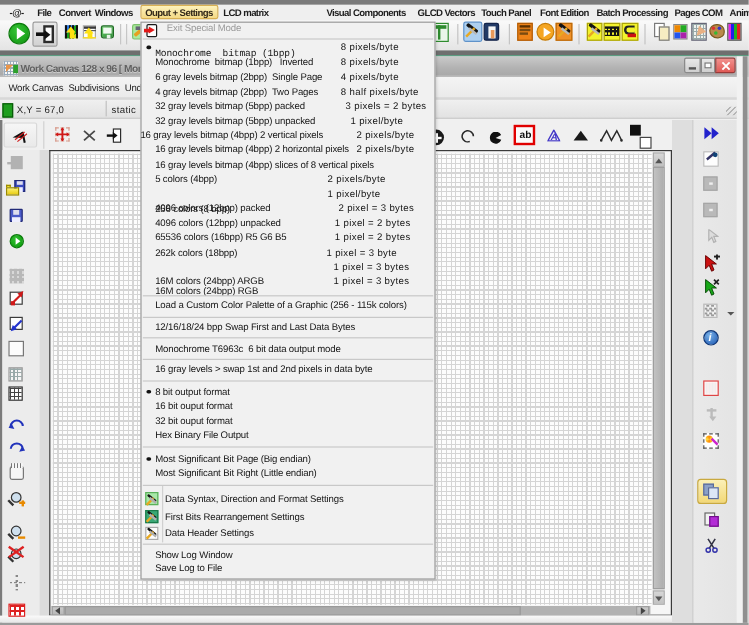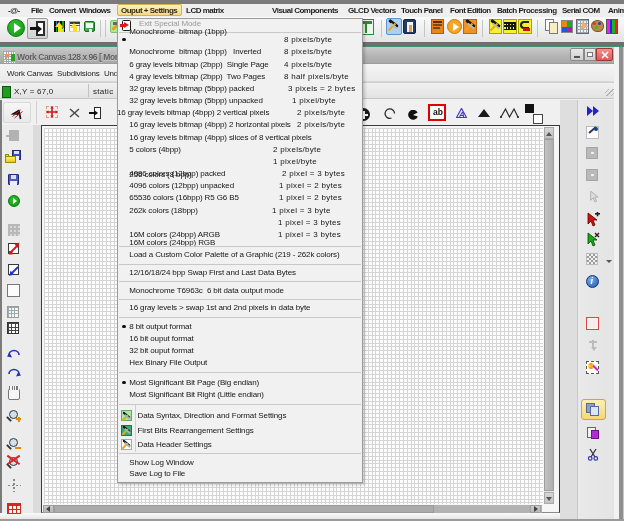--- a/index.html
+++ b/index.html
@@ -15,21 +15,21 @@
 <div class="abs" style="left:31px;top:5px;height:11px;font-size:8px;font-weight:bold;color:#1d1d1d;letter-spacing:-0.5px;line-height:11px;"><span class="txt">File</span></div>
 <div class="abs" style="left:49px;top:5px;height:11px;font-size:8px;font-weight:bold;color:#1d1d1d;letter-spacing:-0.5px;line-height:11px;"><span class="txt">Convert</span></div>
 <div class="abs" style="left:79px;top:5px;height:11px;font-size:8px;font-weight:bold;color:#1d1d1d;letter-spacing:-0.5px;line-height:11px;"><span class="txt">Windows</span></div>
 <div class="abs" style="left:186px;top:5px;height:11px;font-size:8px;font-weight:bold;color:#1d1d1d;letter-spacing:-0.5px;line-height:11px;"><span class="txt">LCD matrix</span></div>
 <div class="abs" style="left:229px;top:5px;height:11px;font-size:8px;font-weight:bold;color:#1d1d1d;letter-spacing:-0.5px;line-height:11px;margin-top:31px;"><span class="txt">Paint tools</span></div>
 <div class="abs" style="left:272px;top:5px;height:11px;font-size:8px;font-weight:bold;color:#1d1d1d;letter-spacing:-0.5px;line-height:11px;"><span class="txt">Visual Components</span></div>
 <div class="abs" style="left:348px;top:5px;height:11px;font-size:8px;font-weight:bold;color:#1d1d1d;letter-spacing:-0.5px;line-height:11px;"><span class="txt">GLCD Vectors</span></div>
 <div class="abs" style="left:401px;top:5px;height:11px;font-size:8px;font-weight:bold;color:#1d1d1d;letter-spacing:-0.5px;line-height:11px;"><span class="txt">Touch Panel</span></div>
 <div class="abs" style="left:450px;top:5px;height:11px;font-size:8px;font-weight:bold;color:#1d1d1d;letter-spacing:-0.5px;line-height:11px;"><span class="txt">Font Edition</span></div>
 <div class="abs" style="left:497px;top:5px;height:11px;font-size:8px;font-weight:bold;color:#1d1d1d;letter-spacing:-0.5px;line-height:11px;"><span class="txt">Batch Processing</span></div>
-<div class="abs" style="left:562px;top:5px;height:11px;font-size:8px;font-weight:bold;color:#1d1d1d;letter-spacing:-0.5px;line-height:11px;"><span class="txt">Serial COM</span></div>
+<div class="abs" style="left:562px;top:5px;height:11px;font-size:8px;font-weight:bold;color:#1d1d1d;letter-spacing:-0.5px;line-height:11px;"><span class="txt">Pages COM</span></div>
 <div class="abs" style="left:608px;top:5px;height:11px;font-size:8px;font-weight:bold;color:#1d1d1d;letter-spacing:-0.5px;line-height:11px;"><span class="txt">Anima</span></div>
 <div class="abs" style="left:121px;top:5px;height:11px;font-size:8px;font-weight:bold;color:#33291a;letter-spacing:-0.5px;line-height:11px;"><span class="txt">Ouput + Settings</span></div>
 <div class="abs" style="left:0;top:17px;width:624px;height:25px;background:linear-gradient(#fafafa,#e4e4e4);"></div>
 <div class="abs" style="left:0;top:42px;width:624px;height:3.5px;background:#6f6f6f;"></div>
 <div class="abs" style="left:0;top:45.5px;width:624px;height:1.5px;background:#3f8e6d;"></div>
 <div class="abs" style="left:7px;top:19px;width:18px;height:18px;border-radius:50%;background:radial-gradient(circle at 40% 35%,#35c435,#0f930f);border:1px solid #0a7a0a;"></div>
 <div class="abs" style="left:14px;top:23px;width:0;height:0;border-left:7px solid #fff;border-top:5px solid transparent;border-bottom:5px solid transparent;"></div>
 <div class="abs" style="left:27px;top:18px;width:21px;height:21px;background:linear-gradient(#e9e9e9,#d2d2d2);border:1px solid #9a9a9a;border-radius:2px;"></div>
 <div class="abs" style="left:36px;top:21px;width:9px;height:15px;background:#fdfdfd;border:2px solid #2c2c2c;"></div>
 <div class="abs" style="left:30px;top:27px;width:8px;height:2.5px;background:#111;"></div>
@@ -285,21 +285,21 @@
     <circle cx="3.2" cy="10.4" r="1.8" fill="none" stroke="#3333aa" stroke-width="1.2"></circle>
     <circle cx="8.8" cy="10.4" r="1.8" fill="none" stroke="#3333aa" stroke-width="1.2"></circle>
   </svg>
 <div class="abs" style="left:117px;top:17.5px;width:246px;height:465px;background:#f1f1f1;border:1px solid #9b9b9b;box-shadow:1.5px 1.5px 2.5px rgba(0,0,0,0.18);"></div>
 <div class="abs" style="left:121.5px;top:20px;width:9px;height:10.5px;background:#fdfdfd;border:1.5px solid #1a1a1a;border-radius:1.5px;"></div>
 <div class="abs" style="left:119.5px;top:23.8px;width:5px;height:3px;background:#e01818;"></div>
 <div class="abs" style="left:124px;top:22px;width:0;height:0;border-left:5px solid #e01818;border-top:3.3px solid transparent;border-bottom:3.3px solid transparent;"></div>
 <div class="abs" style="left:139px;top:18.0px;height:11px;font-size:8px;color:#9a9a9a;letter-spacing:-0.12px;line-height:11px;"><span class="txt">Exit Special Mode</span></div>
 <div class="abs" style="left:119px;top:31.5px;width:242px;height:1px;background:#c8c8c8;"></div>
 <div class="abs" style="left:122px;top:37.7px;width:3.5px;height:3.5px;border-radius:50%;background:#111;"></div>
-<div class="abs" style="left:129.3px;top:26px;height:11px;font-size:8px;color:#151515;letter-spacing:-0.12px;line-height:11px;"><span class="txt">Monochrome  bitmap (1bpp)</span></div>
+<div class="abs" style="left:129.3px;top:40px;height:11px;font-size:8px;color:#151515;letter-spacing:-0.12px;line-height:11px;font-family:Liberation Mono, monospace;"><span class="txt">Monochrome  bitmap (1bpp)</span></div>
 <div class="abs" style="left:284px;top:33.7px;height:11px;font-size:8px;color:#151515;letter-spacing:0.3px;line-height:11px;"><span class="txt">8 pixels/byte</span></div>
 <div class="abs" style="left:129.3px;top:46.3px;height:11px;font-size:8px;color:#151515;letter-spacing:-0.12px;line-height:11px;"><span class="txt">Monochrome  bitmap (1bpp)   Inverted</span></div>
 <div class="abs" style="left:284px;top:46.3px;height:11px;font-size:8px;color:#151515;letter-spacing:0.3px;line-height:11px;"><span class="txt">8 pixels/byte</span></div>
 <div class="abs" style="left:129.3px;top:58.5px;height:11px;font-size:8px;color:#151515;letter-spacing:-0.12px;line-height:11px;"><span class="txt">6 gray levels bitmap (2bpp)  Single Page</span></div>
 <div class="abs" style="left:284px;top:58.5px;height:11px;font-size:8px;color:#151515;letter-spacing:0.3px;line-height:11px;"><span class="txt">4 pixels/byte</span></div>
 <div class="abs" style="left:129.3px;top:70.5px;height:11px;font-size:8px;color:#151515;letter-spacing:-0.12px;line-height:11px;"><span class="txt">4 gray levels bitmap (2bpp)  Two Pages</span></div>
 <div class="abs" style="left:284px;top:70.5px;height:11px;font-size:8px;color:#151515;letter-spacing:0.3px;line-height:11px;"><span class="txt">8 half pixels/byte</span></div>
 <div class="abs" style="left:129.3px;top:82.7px;height:11px;font-size:8px;color:#151515;letter-spacing:-0.12px;line-height:11px;"><span class="txt">32 gray levels bitmap (5bpp) packed</span></div>
 <div class="abs" style="left:288px;top:82.7px;height:11px;font-size:8px;color:#151515;letter-spacing:0.3px;line-height:11px;"><span class="txt">3 pixels = 2 bytes</span></div>
 <div class="abs" style="left:129.3px;top:94.9px;height:11px;font-size:8px;color:#151515;letter-spacing:-0.12px;line-height:11px;"><span class="txt">32 gray levels bitmap (5bpp) unpacked</span></div>
@@ -319,21 +319,21 @@
 <div class="abs" style="left:279px;top:180.1px;height:11px;font-size:8px;color:#151515;letter-spacing:0.3px;line-height:11px;"><span class="txt">1 pixel = 2 bytes</span></div>
 <div class="abs" style="left:129.3px;top:192.3px;height:11px;font-size:8px;color:#151515;letter-spacing:-0.12px;line-height:11px;"><span class="txt">65536 colors (16bpp) R5 G6 B5</span></div>
 <div class="abs" style="left:279px;top:192.3px;height:11px;font-size:8px;color:#151515;letter-spacing:0.3px;line-height:11px;"><span class="txt">1 pixel = 2 bytes</span></div>
 <div class="abs" style="left:129.3px;top:204.5px;height:11px;font-size:8px;color:#151515;letter-spacing:-0.12px;line-height:11px;"><span class="txt">262k colors (18bpp)</span></div>
 <div class="abs" style="left:272px;top:204.5px;height:11px;font-size:8px;color:#151515;letter-spacing:0.3px;line-height:11px;"><span class="txt">1 pixel = 3 byte</span></div>
 <div class="abs" style="left:129.3px;top:216.7px;height:11px;font-size:8px;color:#151515;letter-spacing:-0.12px;line-height:11px;margin-top:20px;"><span class="txt">16M colors (24bpp) RGB</span></div>
 <div class="abs" style="left:278px;top:216.7px;height:11px;font-size:8px;color:#151515;letter-spacing:0.3px;line-height:11px;"><span class="txt">1 pixel = 3 bytes</span></div>
 <div class="abs" style="left:129.3px;top:228.9px;height:11px;font-size:8px;color:#151515;letter-spacing:-0.12px;line-height:11px;"><span class="txt">16M colors (24bpp) ARGB</span></div>
 <div class="abs" style="left:278px;top:228.9px;height:11px;font-size:8px;color:#151515;letter-spacing:0.3px;line-height:11px;"><span class="txt">1 pixel = 3 bytes</span></div>
 <div class="abs" style="left:119px;top:246.3px;width:242px;height:1px;background:#c8c8c8;"></div>
-<div class="abs" style="left:129.3px;top:249.3px;height:11px;font-size:8px;color:#151515;letter-spacing:-0.12px;line-height:11px;"><span class="txt">Load a Custom Color Palette of a Graphic (219 - 262k colors)</span></div>
+<div class="abs" style="left:129.3px;top:249.3px;height:11px;font-size:8px;color:#151515;letter-spacing:-0.12px;line-height:11px;"><span class="txt">Load a Custom Color Palette of a Graphic (256 - 115k colors)</span></div>
 <div class="abs" style="left:119px;top:263.8px;width:242px;height:1px;background:#c8c8c8;"></div>
 <div class="abs" style="left:129.3px;top:267.2px;height:11px;font-size:8px;color:#151515;letter-spacing:-0.12px;line-height:11px;"><span class="txt">12/16/18/24 bpp Swap First and Last Data Bytes</span></div>
 <div class="abs" style="left:119px;top:280.6px;width:242px;height:1px;background:#c8c8c8;"></div>
 <div class="abs" style="left:129.3px;top:285.2px;height:11px;font-size:8px;color:#151515;letter-spacing:-0.12px;line-height:11px;"><span class="txt">Monochrome T6963c  6 bit data output mode</span></div>
 <div class="abs" style="left:119px;top:298.8px;width:242px;height:1px;background:#c8c8c8;"></div>
 <div class="abs" style="left:129.3px;top:302.3px;height:11px;font-size:8px;color:#151515;letter-spacing:-0.12px;line-height:11px;"><span class="txt">16 gray levels &gt; swap 1st and 2nd pixels in data byte</span></div>
 <div class="abs" style="left:119px;top:316.8px;width:242px;height:1px;background:#c8c8c8;"></div>
 <div class="abs" style="left:122px;top:324.9px;width:3.5px;height:3.5px;border-radius:50%;background:#111;"></div>
 <div class="abs" style="left:129.3px;top:320.9px;height:11px;font-size:8px;color:#151515;letter-spacing:-0.12px;line-height:11px;"><span class="txt">8 bit output format</span></div>
 <div class="abs" style="left:129.3px;top:333.2px;height:11px;font-size:8px;color:#151515;letter-spacing:-0.12px;line-height:11px;"><span class="txt">16 bit ouput format</span></div>

